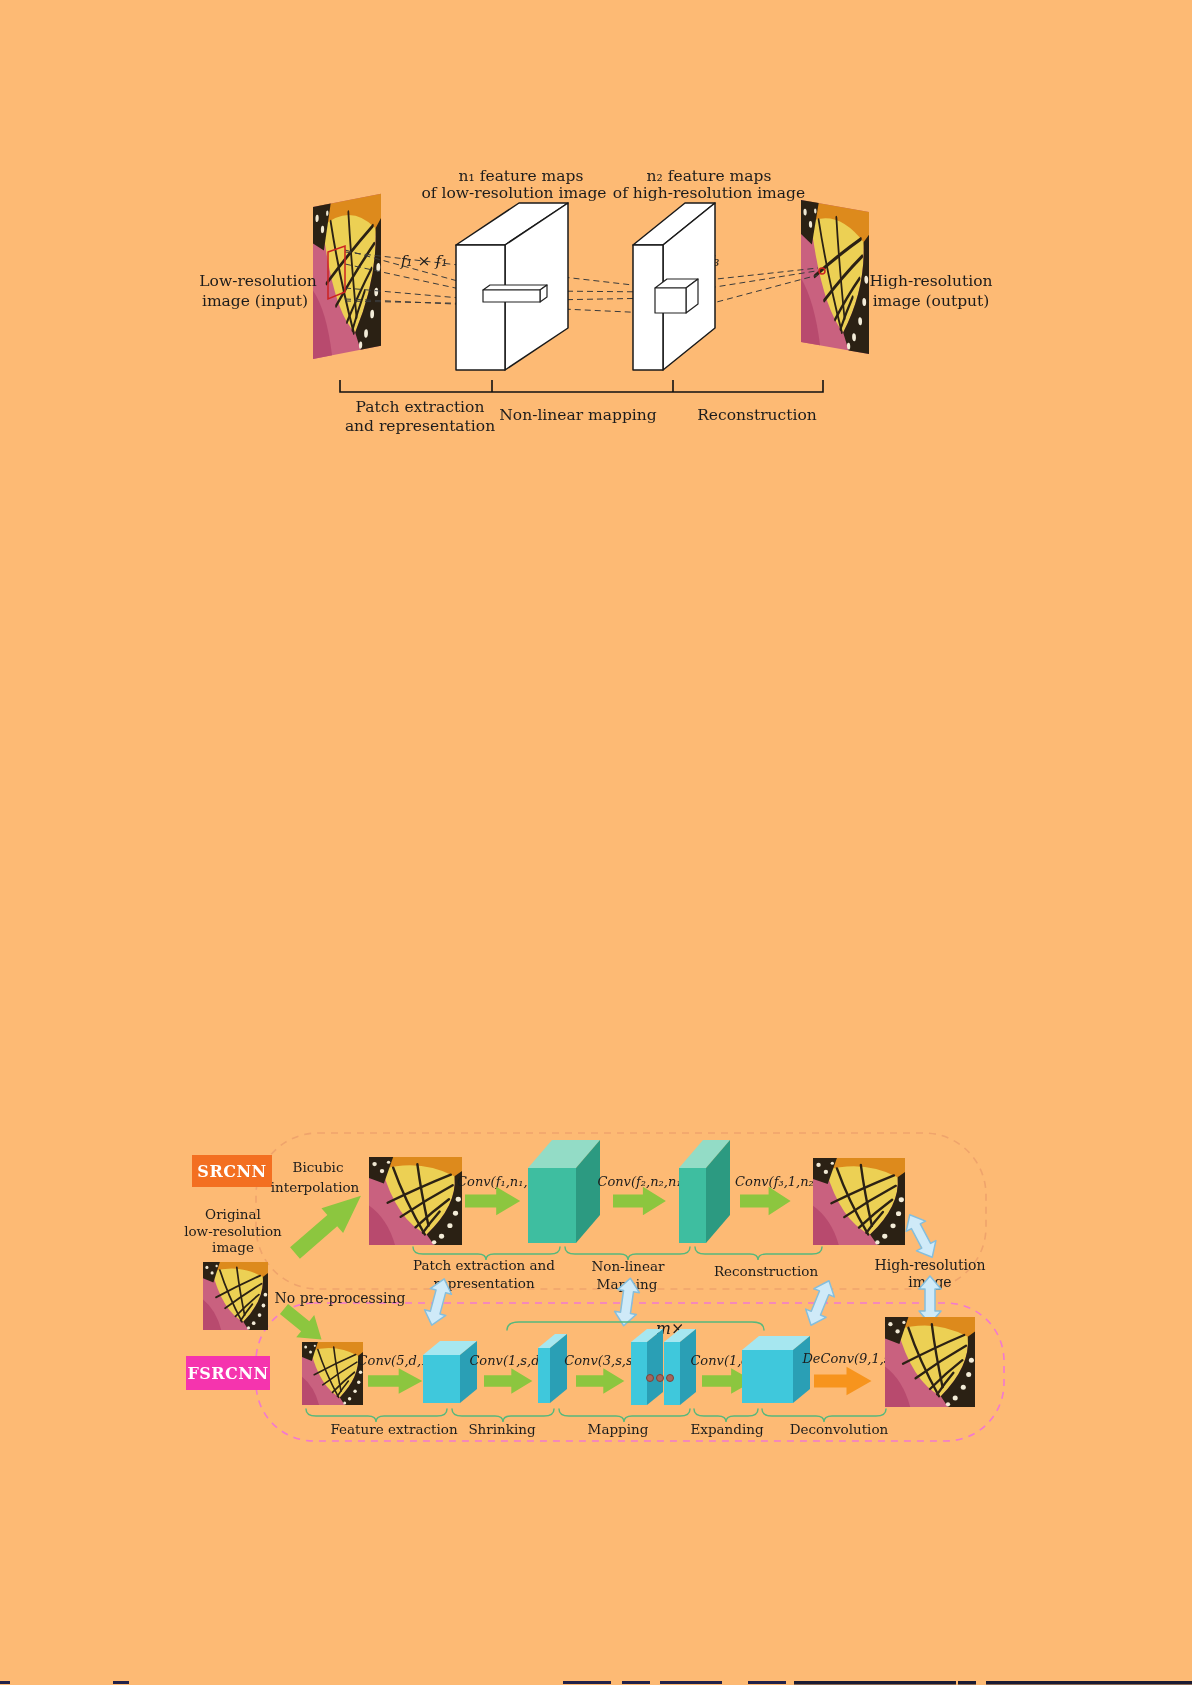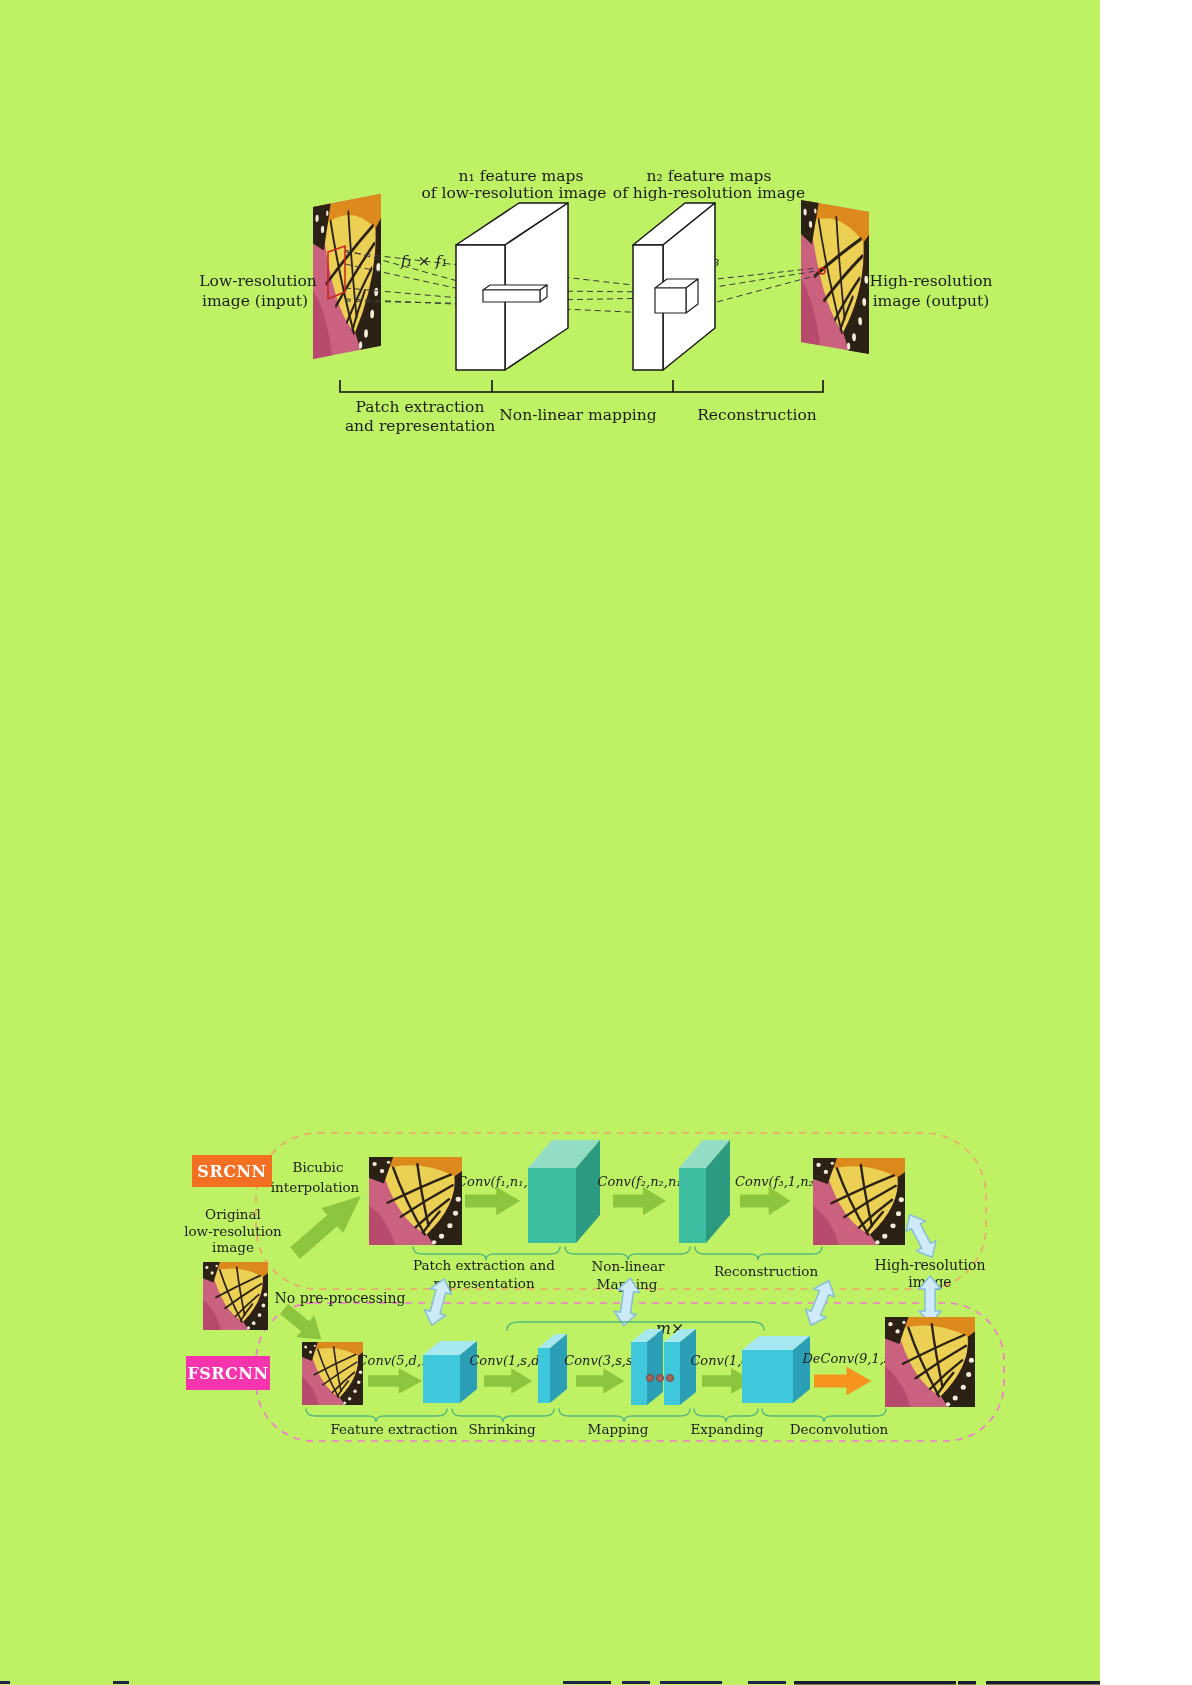--- a/index.html
+++ b/index.html
@@ -1,16 +1,16 @@
 <!DOCTYPE html>
 <html style="--srcnn_badge_bg: #F36F21; --fsrcnn_badge_bg: #F534AE; --green_arrow: #8CC63F; --orange_arrow: #F7941D; --blue_arrow_fill: #CFEAF8; --blue_arrow_stroke: #85BEDC; --teal_front: #3EBEA0; --teal_top: #93DCC6; --teal_right: #2C9A81; --cyan_front: #3FC8DC; --cyan_top: #A6E7F0; --cyan_right: #2A9FB5; --orange_border: #EFA46C; --pink_border: #F279CF; --brace_green: #56B87C; --patch_red: #CC2222;"><head>
 <meta charset="utf-8">
 <style>
   html,body{margin:0;padding:0;background:#fff;}
-  .page{position:relative;width:1100px;height:1685px;background:#bef264;overflow:hidden;
+  .page{position:relative;width:1192px;height:1685px;background:#fdba74;overflow:hidden;
         font-family:"DejaVu Serif", serif;}
   svg{position:absolute;overflow:visible;}
   .figtext{font-family:"DejaVu Serif", serif;fill:#1c1c1c;}
   .t15{font-size:15.5px;}
   .t14{font-size:14px;}
   .t13{font-size:13.5px;}
   .conv{font-style:italic;font-size:13px;}
   .flabel{font-style:italic;font-size:15.5px;}
   .mx{font-style:italic;font-size:16px;}
   .badge{font-weight:bold;font-size:16px;fill:#ffffff;letter-spacing:0.5px;}

